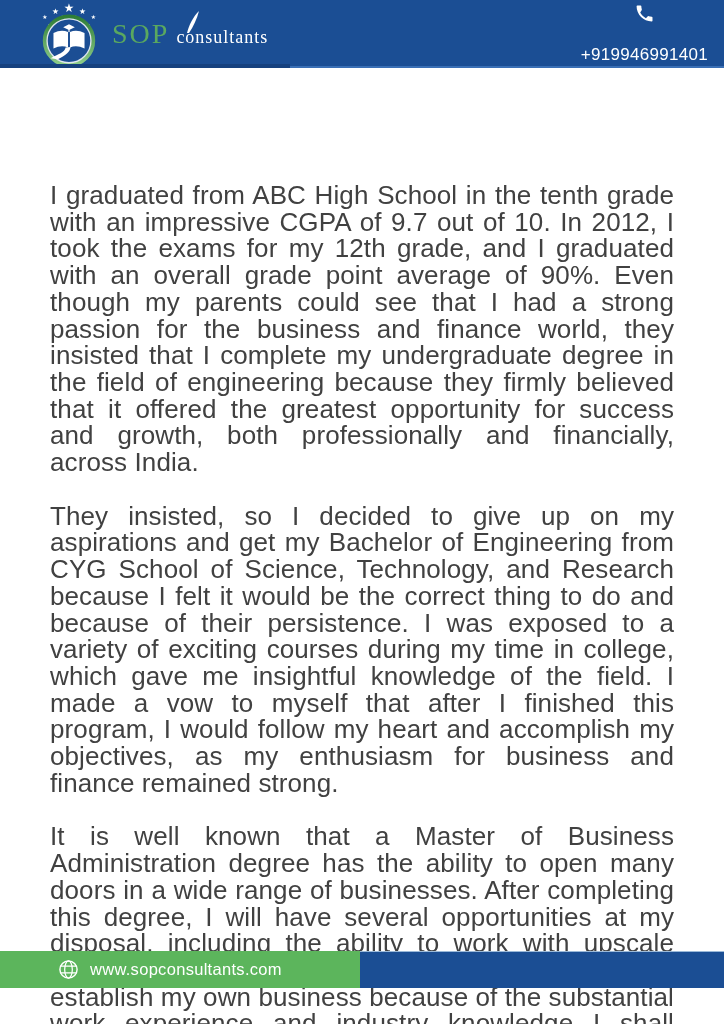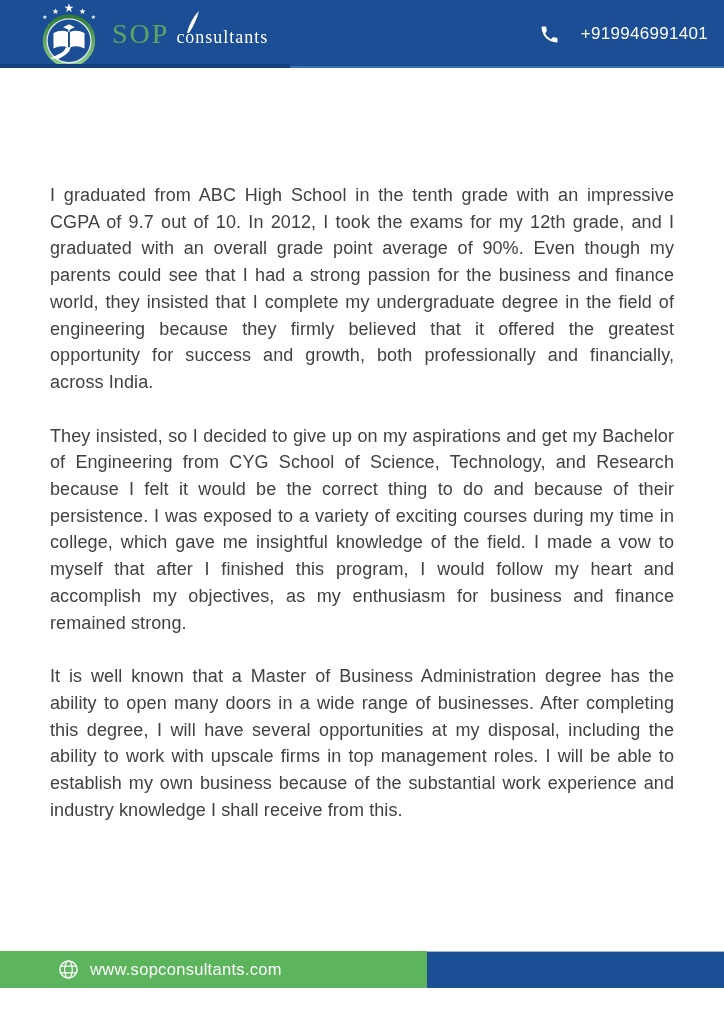--- a/index.html
+++ b/index.html
@@ -83,50 +83,51 @@
     gap: 6px;
   }
   .contact-row {
     display: flex;
     align-items: center;
     gap: 22px;
     color: #ffffff;
     font-size: 17px;
     font-weight: 500;
     letter-spacing: 0.3px;
+    flex-direction: column;
   }
   .contact-icon { display: block; }
 
   
   .body-text {
     position: absolute;
     top: 182px;
     left: 50px;
     width: 624px;
   }
   .body-text p {
     margin: 0 0 27px 0;
-    font-size: 18px;
+    font-size: 26px;
     line-height: 26.7px;
     color: #414141;
     text-align: justify;
     letter-spacing: 0.1px;
   }
 
   
   .footer {
     position: absolute;
     top: 951px;
     left: 0;
     width: 724px;
     height: 37px;
     display: flex;
   }
   .footer-green {
-    width: 427px;
+    width: 360px;
     background: #5cb55c;
     display: flex;
     align-items: center;
     box-sizing: border-box;
     padding-left: 58px;
     gap: 11px;
   }
   .footer-blue {
     flex: 1;
     background: #1b4e94;

